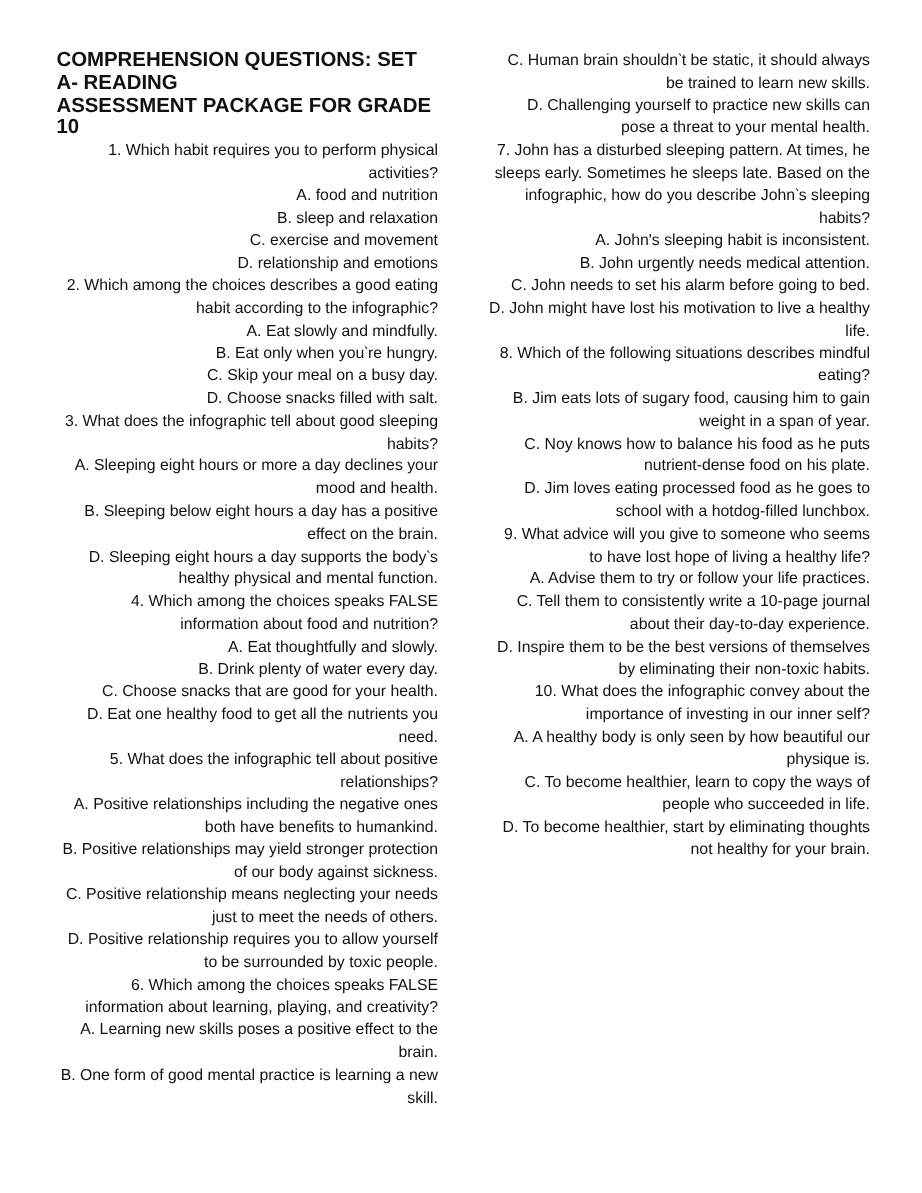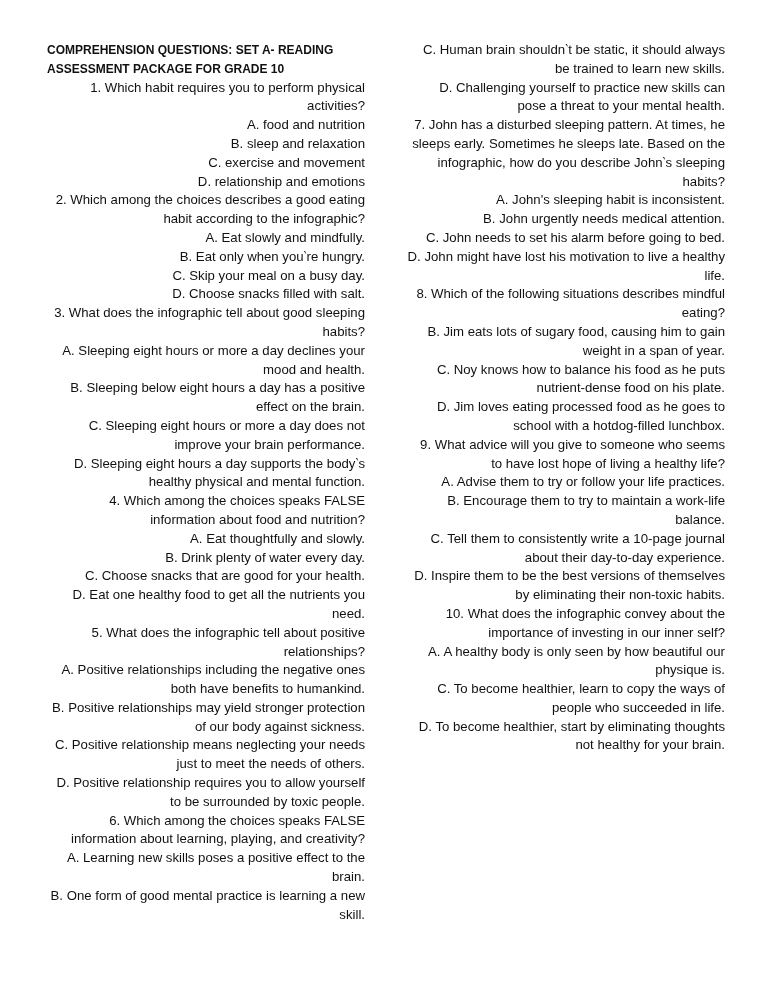--- a/index.html
+++ b/index.html
@@ -33,21 +33,21 @@
     .col-left {
       left: 47px;
       width: 318px;
     }
     .col-right {
       left: 407px;
       width: 318px;
     }
     .title {
       font-weight: bold;
-      font-size: 12px;
+      font-size: 17px;
       margin: 0;
     }
     .question, .option {
       margin: 0;
       text-align: right;
     }
     .indent {
       padding-left: 3px;
     }
   </style>
@@ -73,21 +73,20 @@
       <p class="option">A. Eat slowly and mindfully.</p>
       <p class="option">B. Eat only when you‵re hungry.</p>
       <p class="option">C. Skip your meal on a busy day.</p>
       <p class="option">D. Choose snacks filled with salt.</p>
     </div>
 
     <div>
       <p class="question">3. What does the infographic tell about good sleeping habits?</p>
       <p class="option">A. Sleeping eight hours or more a day declines your mood and health.</p>
       <p class="option indent">B. Sleeping below eight hours a day has a positive effect on the brain.</p>
-      <p class="option">C. Sleeping eight hours or more a day does not improve your brain performance.</p>
       <p class="option">D. Sleeping eight hours a day supports the body‵s healthy physical and mental function.</p>
     </div>
 
     <div>
       <p class="question">4. Which among the choices speaks FALSE information about food and nutrition?</p>
       <p class="option">A. Eat thoughtfully and slowly.</p>
       <p class="option">B. Drink plenty of water every day.</p>
       <p class="option">C. Choose snacks that are good for your health.</p>
       <p class="option">D. Eat one healthy food to get all the nutrients you need.</p>
     </div>
@@ -124,21 +123,20 @@
     <div>
       <p class="question">8. Which of the following situations describes mindful eating?</p>
       <p class="option">B. Jim eats lots of sugary food, causing him to gain weight in a span of year.</p>
       <p class="option">C. Noy knows how to balance his food as he puts nutrient-dense food on his plate.</p>
       <p class="option">D. Jim loves eating processed food as he goes to school with a hotdog-filled lunchbox.</p>
     </div>
 
     <div>
       <p class="question">9. What advice will you give to someone who seems to have lost hope of living a healthy life?</p>
       <p class="option">A. Advise them to try or follow your life practices.</p>
-      <p class="option">B. Encourage them to try to maintain a work-life balance.</p>
       <p class="option">C. Tell them to consistently write a 10-page journal about their day-to-day experience.</p>
       <p class="option">D. Inspire them to be the best versions of themselves by eliminating their non-toxic habits.</p>
     </div>
 
     <div>
       <p class="question">10. What does the infographic convey about the importance of investing in our inner self?</p>
       <p class="option">A. A healthy body is only seen by how beautiful our physique is.</p>
       <p class="option">C. To become healthier, learn to copy the ways of people who succeeded in life.</p>
       <p class="option indent">D. To become healthier, start by eliminating thoughts not healthy for your brain.</p>
     </div>

